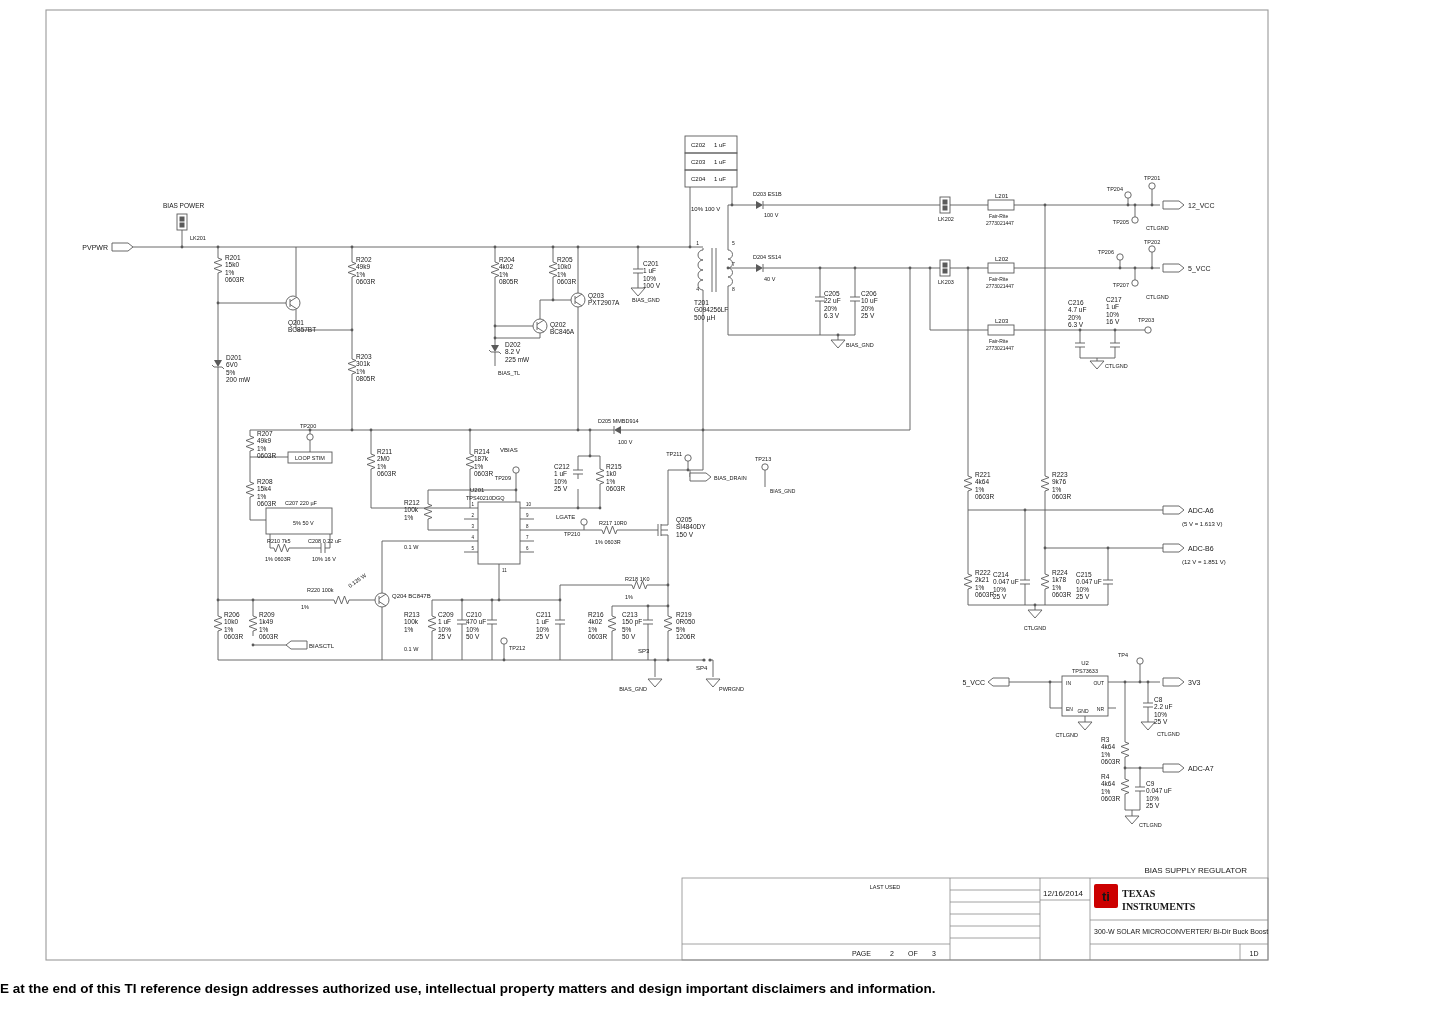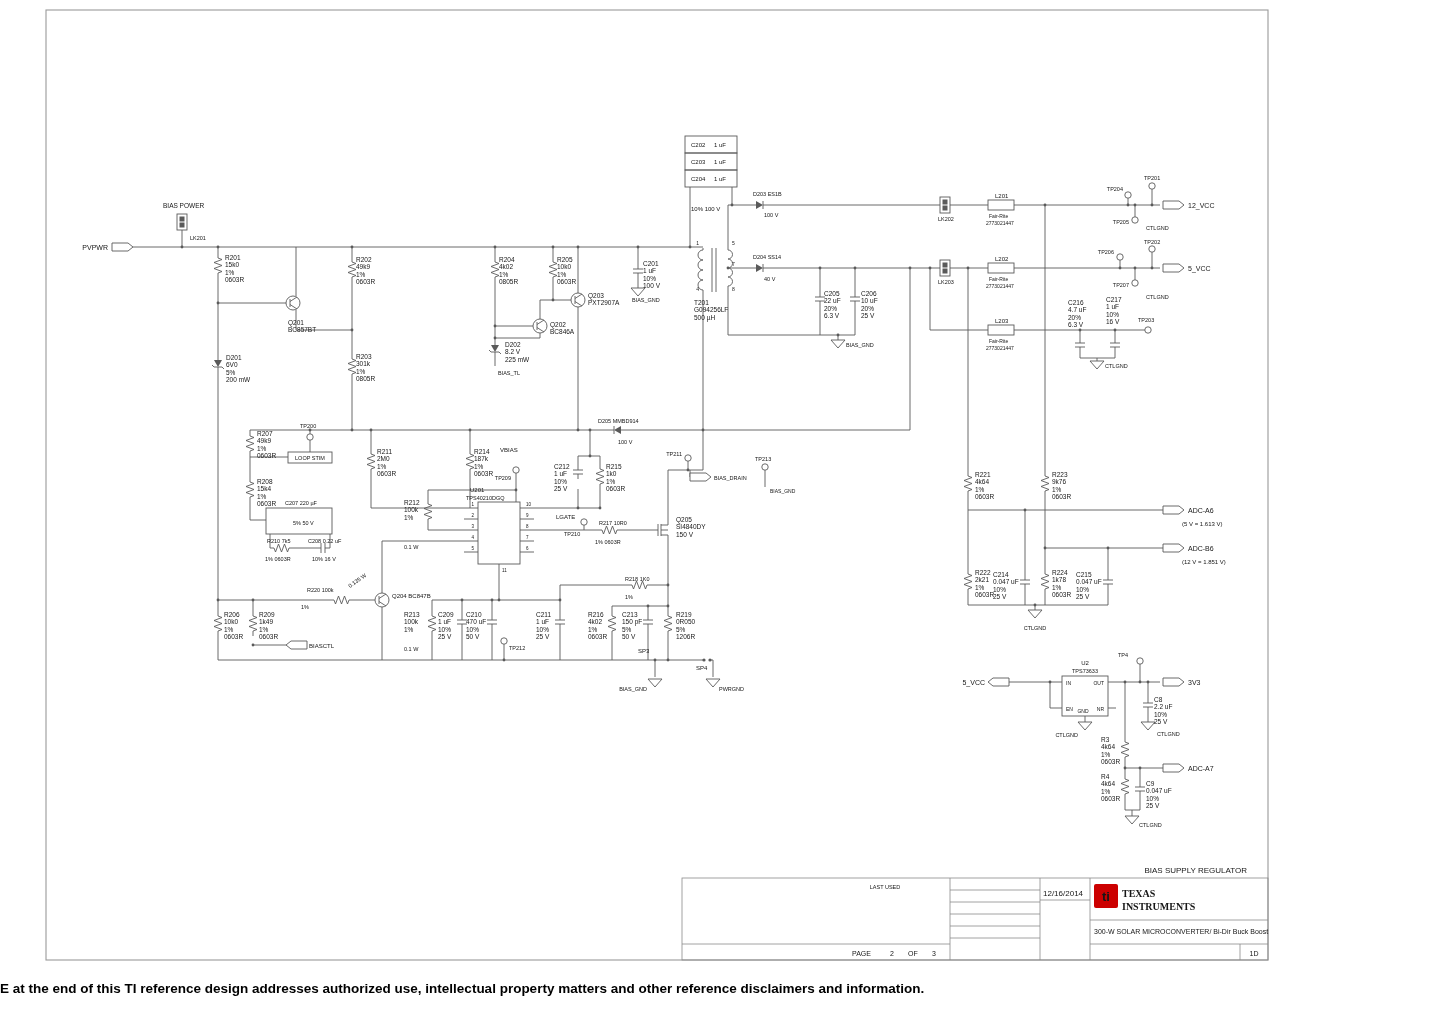--- a/index.html
+++ b/index.html
@@ -433,14 +433,14 @@
   <text class="f10 serif" x="1122" y="910">INSTRUMENTS</text>
   <text class="f7" x="1094" y="934">300-W SOLAR MICROCONVERTER/ Bi-Dir Buck Boost</text>
   <text class="f7" x="852" y="956">PAGE</text>
   <text class="f7" x="890" y="956">2</text>
   <text class="f7" x="908" y="956">OF</text>
   <text class="f7" x="932" y="956">3</text>
   <text class="f7" x="1254" y="956" text-anchor="middle">1D</text>
 </g>
 </svg>
 
-<div class="footer-note">E at the end of this TI reference design addresses authorized use, intellectual property matters and other reference disclaimers and information.</div>
+<div class="footer-note">E at the end of this TI reference design addresses authorized use, intellectual property matters and design important disclaimers and information.</div>
 </div>
 
 </body></html>

